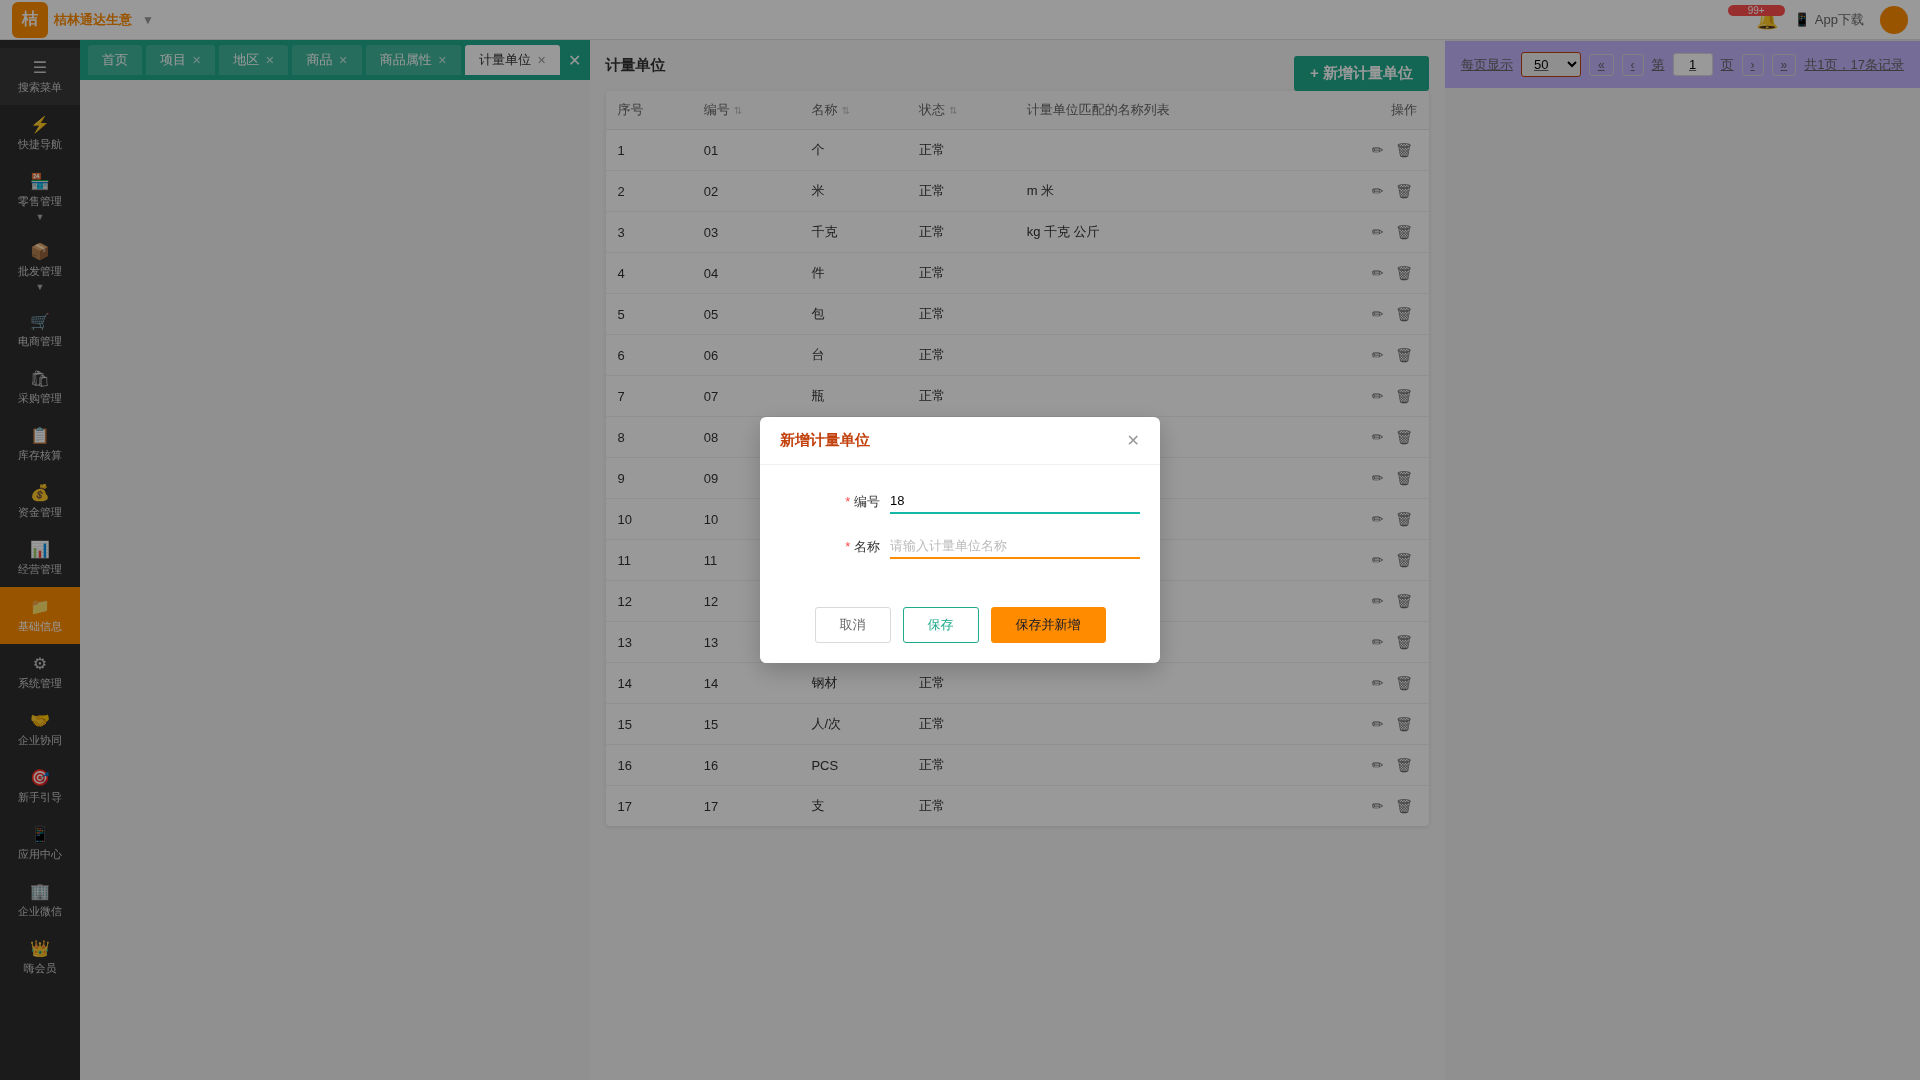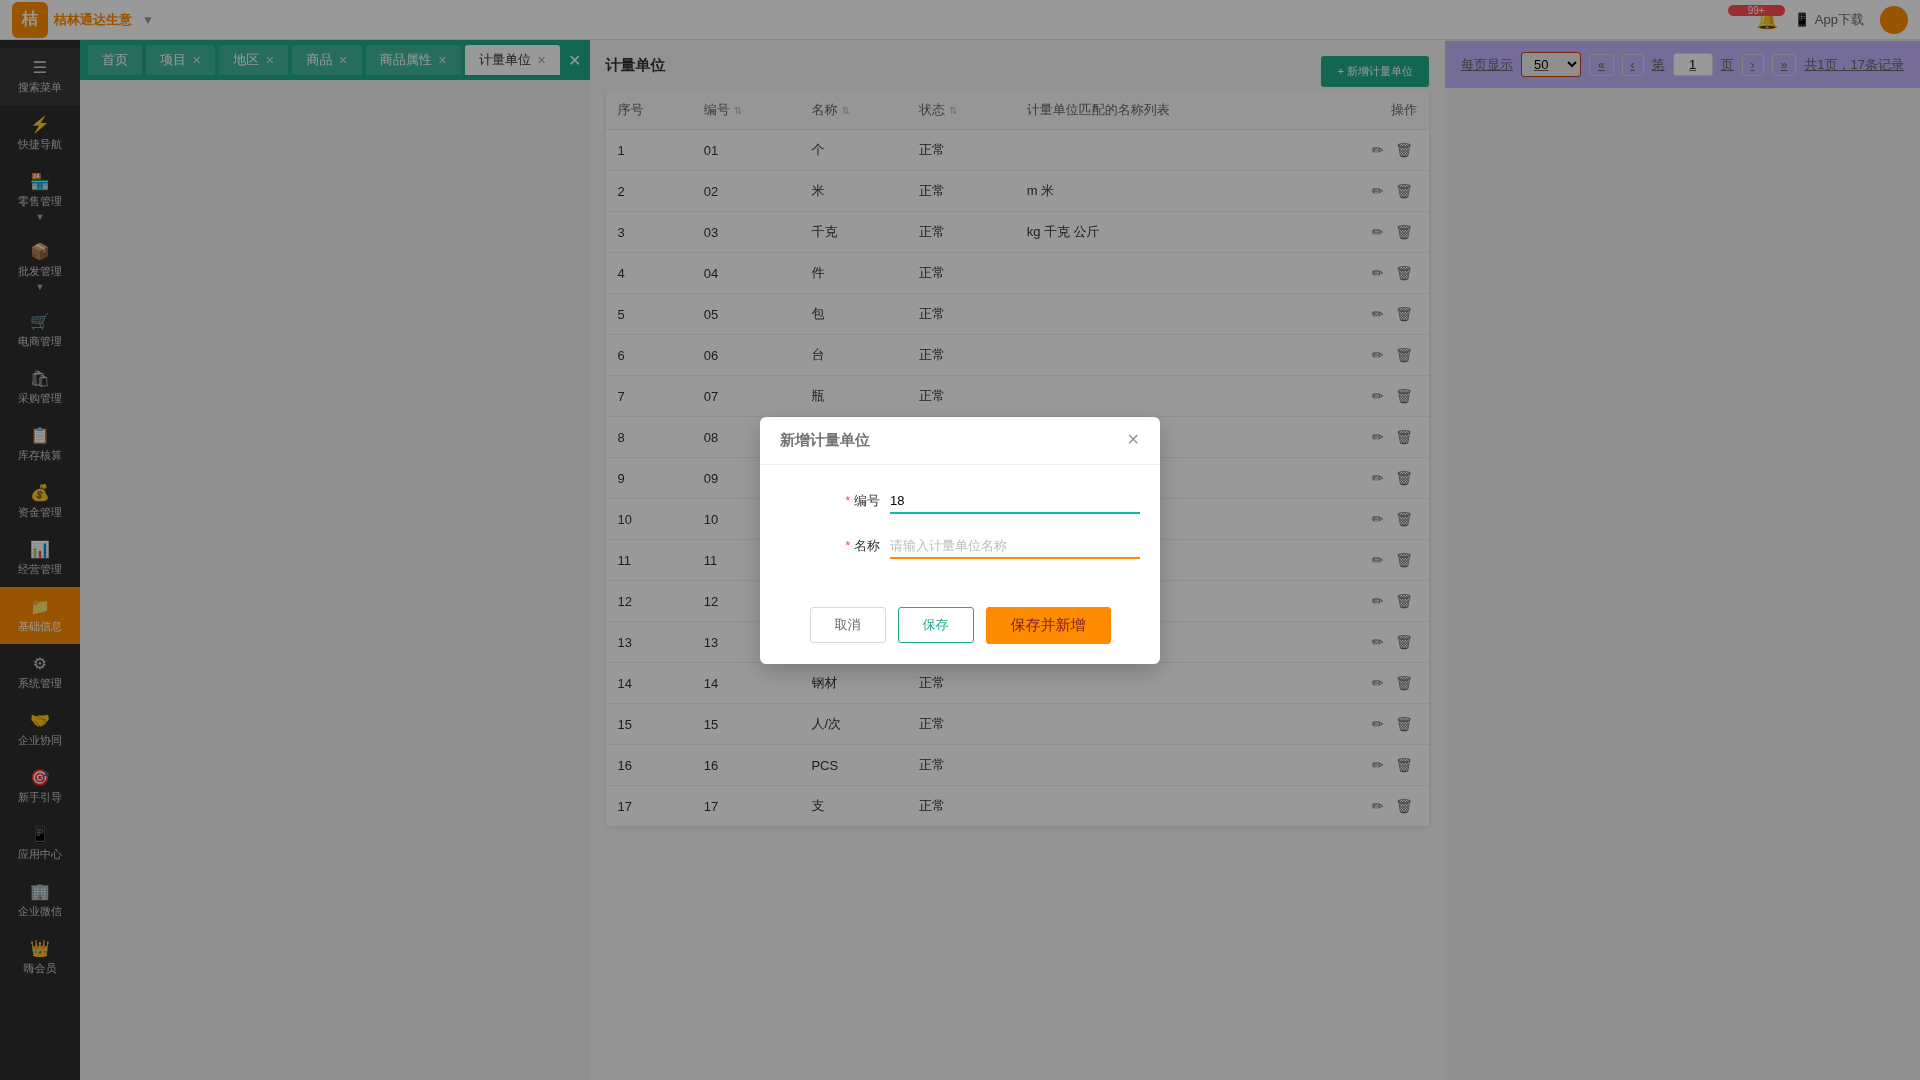--- a/index.html
+++ b/index.html
@@ -35,21 +35,21 @@
     .tab-bar { height: 40px; background: #1faa8a; display: flex; align-items: center; padding: 0 8px; gap: 4px; }
     .tab { display: flex; align-items: center; padding: 6px 14px; background: rgba(255,255,255,0.15); border-radius: 3px 3px 0 0; color: #fff; font-size: 13px; cursor: pointer; gap: 6px; }
     .tab.active { background: #fff; color: #333; }
     .tab-close { font-size: 11px; color: #666; cursor: pointer; }
     .tab.active .tab-close { color: #999; }
     .tab:not(.active) .tab-close { color: rgba(255,255,255,0.7); }
 
     
     .page-content { flex: 1; background: #f5f5f5; padding: 16px; overflow: auto; position: relative; }
     .page-title { font-size: 15px; font-weight: bold; color: #333; margin-bottom: 16px; }
-    .add-btn { position: absolute; top: 16px; right: 16px; background: #1faa8a; color: #fff; border: none; padding: 8px 16px; border-radius: 3px; cursor: pointer; font-size: 11px; }
+    .add-btn { position: absolute; top: 16px; right: 16px; background: #1faa8a; color: #fff; border: none; padding: 8px 16px; border-radius: 3px; cursor: pointer; font-size: 15px; font-weight: bold; }
 
     
     .data-table { width: 100%; background: #fff; border-radius: 4px; overflow: hidden; box-shadow: 0 1px 4px rgba(0,0,0,0.1); }
     .data-table table { width: 100%; border-collapse: collapse; }
     .data-table th { background: #fafafa; padding: 10px 12px; text-align: left; font-weight: 400; color: #666; border-bottom: 1px solid #e8e8e8; font-size: 13px; white-space: nowrap; }
     .data-table td { padding: 10px 12px; border-bottom: 1px solid #f0f0f0; font-size: 13px; color: #333; }
     .data-table tr:last-child td { border-bottom: none; }
     .status-normal { color: #52c41a; }
     .action-btn { background: none; border: none; cursor: pointer; color: #666; font-size: 14px; padding: 2px 4px; }
 
@@ -58,32 +58,32 @@
     .page-size-select { border: 1px solid #c2410c; border-radius: 3px; padding: 3px 8px; font-size: 13px; }
     .page-btn { background: none; border: 1px solid #d9d9d9; border-radius: 3px; padding: 3px 8px; cursor: pointer; color: #666; font-size: 12px; }
     .page-input { width: 40px; border: 1px solid #d9d9d9; border-radius: 3px; padding: 3px 6px; text-align: center; font-size: 13px; }
 
     
     .overlay { position: fixed; top: 0; left: 0; width: 100%; height: 100%; background: rgba(0,0,0,0.4); z-index: 100; display: flex; align-items: center; justify-content: center; }
 
     
     .dialog { background: #fff; border-radius: 6px; box-shadow: 0 8px 24px rgba(0,0,0,0.2); width: 400px; overflow: hidden; }
     .dialog-header { display: flex; align-items: center; justify-content: space-between; padding: 14px 20px; border-bottom: 1px solid #f0f0f0; }
-    .dialog-title { font-size: 15px; font-weight: 600; color: #737373; }
+    .dialog-title { font-size: 15px; font-weight: 600; color: #c2410c; }
     .dialog-close { background: none; border: none; cursor: pointer; color: #999; font-size: 16px; line-height: 1; }
     .dialog-body { padding: 24px 20px 16px; margin-left: 40px; }
     .form-row { display: flex; align-items: center; margin-bottom: 20px; }
     .form-label { width: 60px; text-align: right; color: #333; font-size: 13px; margin-right: 10px; flex-shrink: 0; }
     .form-input { flex: 1; border: none; border-bottom: 2px solid #14b8a6; padding: 4px 0; font-size: 13px; outline: none; }
     .form-input.active-border { border-bottom: 2px solid #ff8c00; }
     .form-input::placeholder { color: #bbb; }
     .dialog-footer { display: flex; align-items: center; justify-content: center; gap: 12px; padding: 12px 20px 20px; }
     .btn-cancel { background: #fff; border: 1px solid #d9d9d9; color: #666; padding: 8px 24px; border-radius: 3px; cursor: pointer; font-size: 13px; }
     .btn-save { background: #fff; border: 1px solid #1faa8a; color: #1faa8a; padding: 8px 24px; border-radius: 3px; cursor: pointer; font-size: 13px; }
-    .btn-save-new { background: #ff8c00; border: 1px solid #ff8c00; color: #7f1d1d; padding: 8px 24px; border-radius: 3px; cursor: pointer; font-size: 15px; }
+    .btn-save-new { background: #ff8c00; border: 1px solid #ff8c00; color: #0f172a; padding: 8px 24px; border-radius: 3px; cursor: pointer; font-size: 13px; }
 
     .sort-icon { display: inline-block; color: #bbb; font-size: 10px; margin-left: 2px; }
     .th-inner { display: flex; align-items: center; gap: 2px; }
   </style>
 </head>
 <body>
 
 <div class="app-container">
 
   <div class="top-bar">

